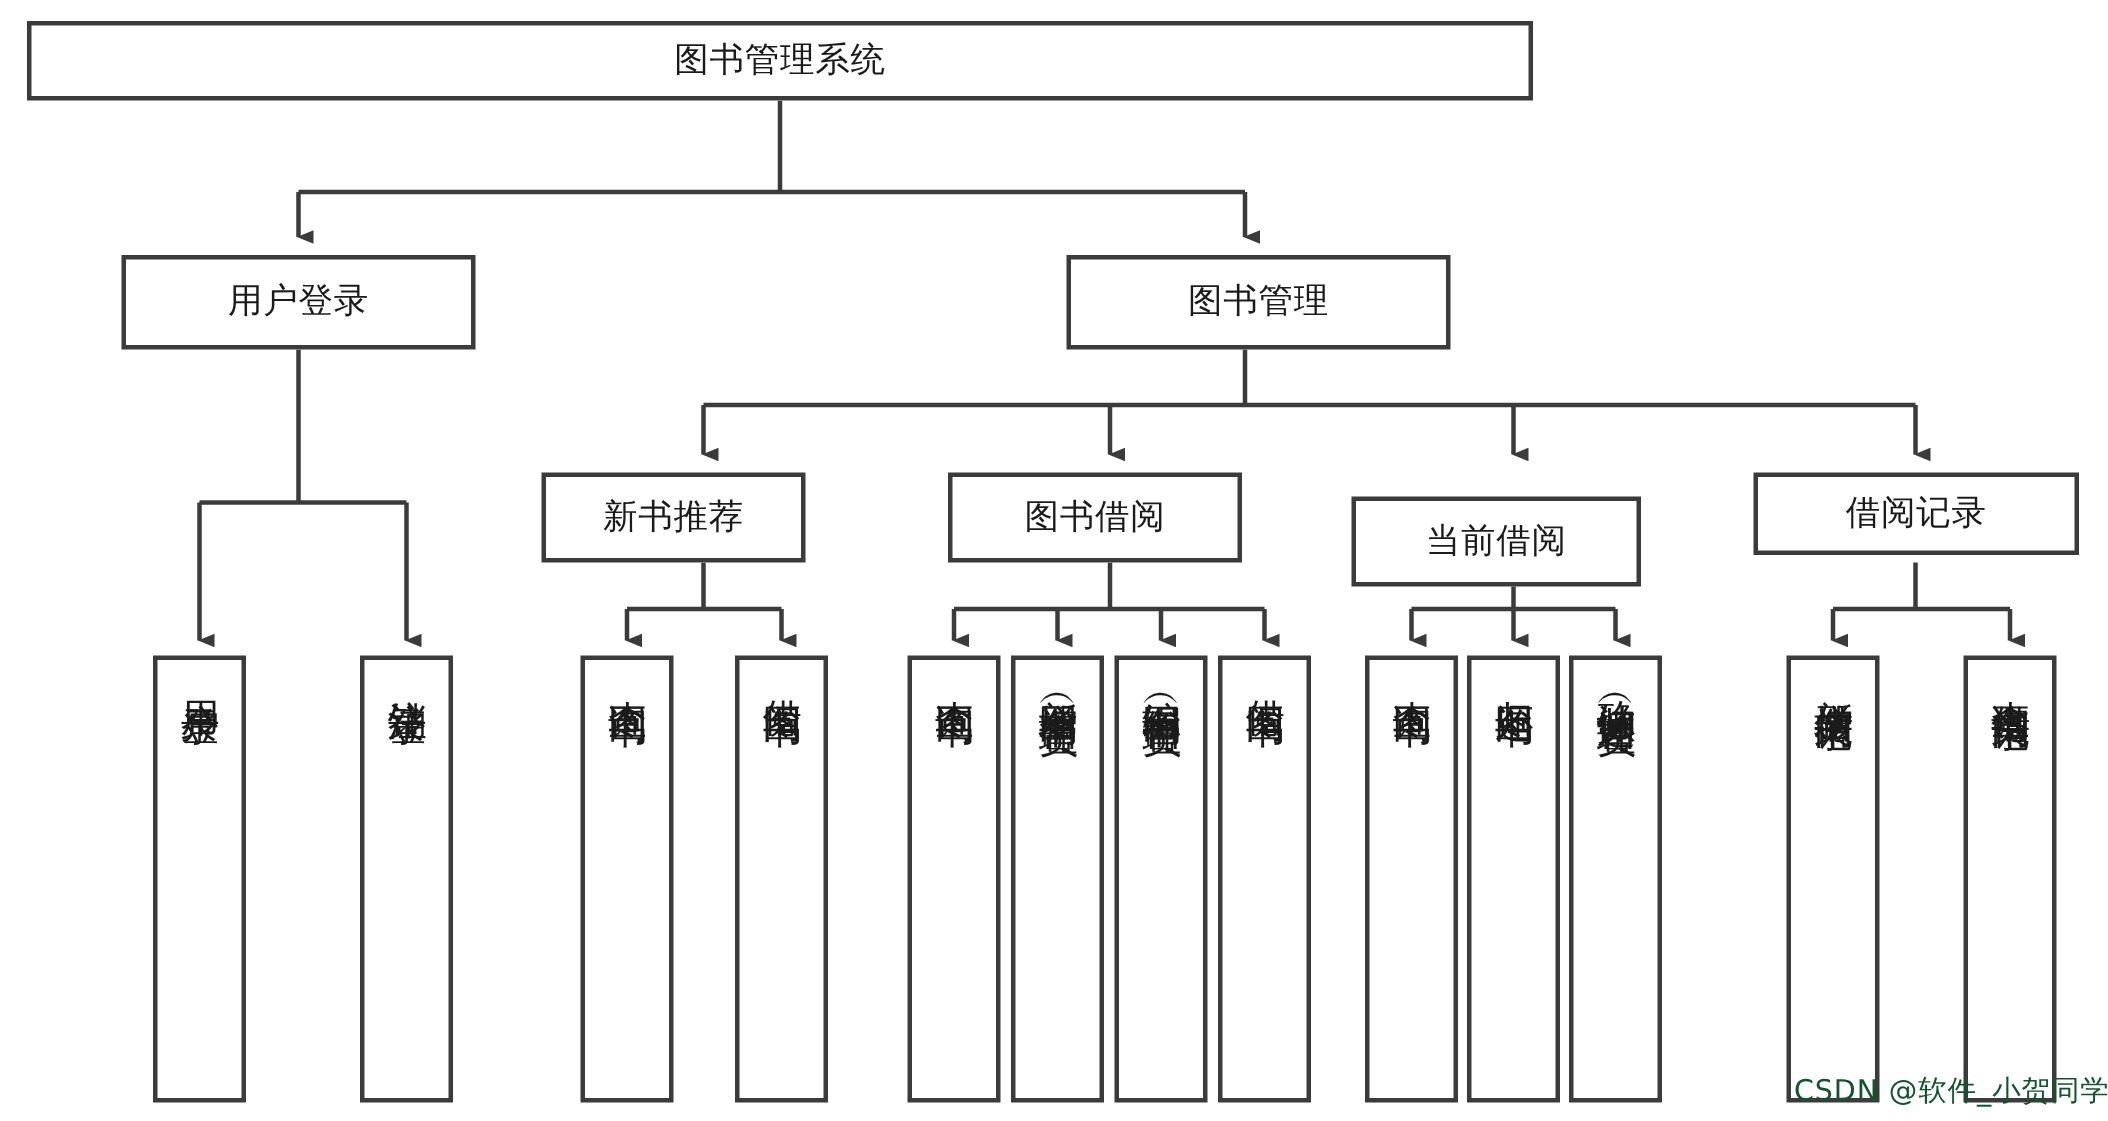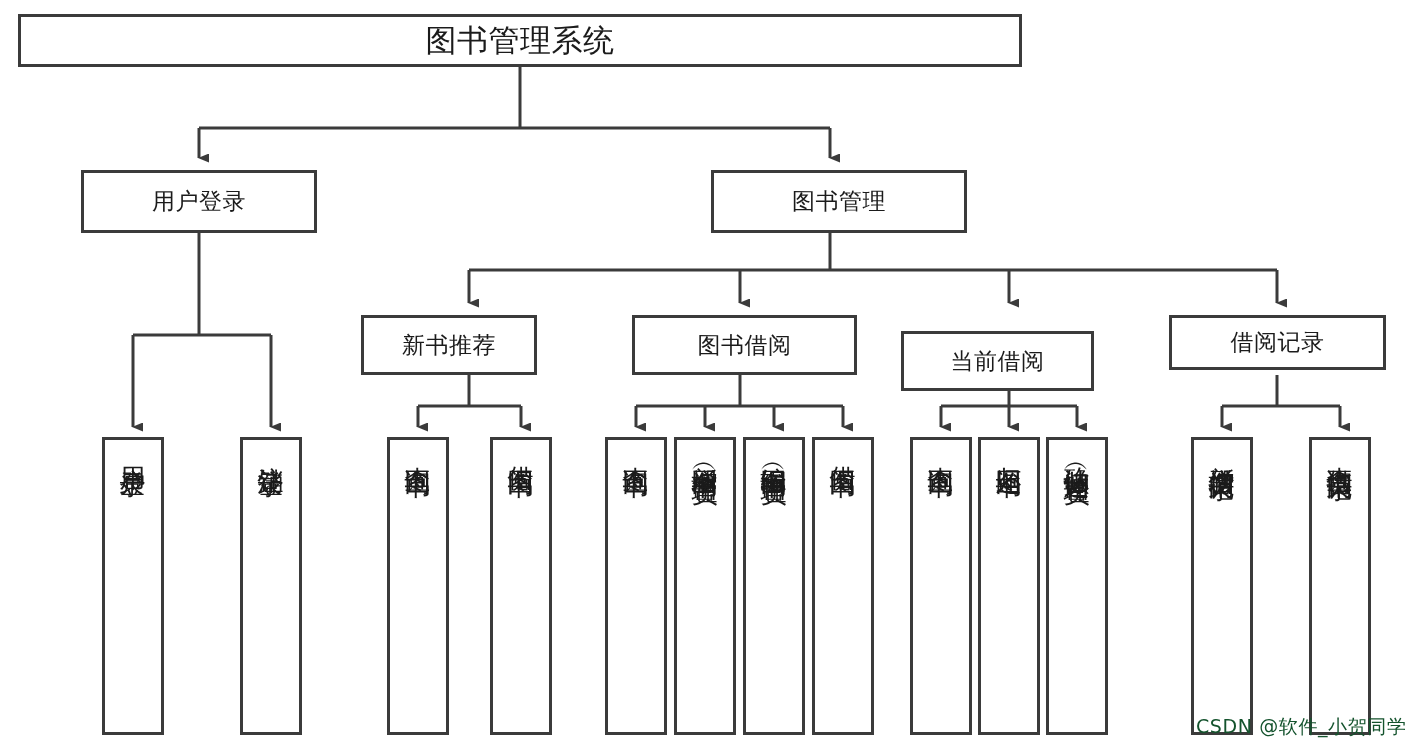--- a/index.html
+++ b/index.html
@@ -39,21 +39,21 @@
     display: block;
     text-align: center;
     line-height: 1.06;
     white-space: pre;
   }
   .node.horiz .label {
     font-size: 23px;
     letter-spacing: 0.5px;
   }
   .node.root .label {
-    font-size: 31px;
+    font-size: 23px;
   }
   .node.vert {
     align-items: flex-start;
     padding-top: 6px;
   }
   .node.vert .label {
     writing-mode: vertical-rl;
     text-orientation: upright;
     font-size: 26px;
     line-height: 1.0;
@@ -131,21 +131,21 @@
   <div class="node horiz" style="left:81px; top:170px; width:236px; height:63px;">
     <span class="label">用户登录</span>
   </div>
   <div class="node horiz" style="left:711px; top:170px; width:256px; height:63px;">
     <span class="label">图书管理</span>
   </div>
 
   <div class="node horiz" style="left:361px; top:315px; width:176px; height:60px;">
     <span class="label">新书推荐</span>
   </div>
-  <div class="node horiz" style="left:632px; top:315px; width:225px; height:60px;">
+  <div class="node horiz" style="left:632px; top:315px; width:196px; height:60px;">
     <span class="label">图书借阅</span>
   </div>
   <div class="node horiz" style="left:901px; top:315px; width:193px; height:60px;margin-top:16px;">
     <span class="label">当前借阅</span>
   </div>
   <div class="node horiz" style="left:1169px; top:315px; width:217px; height:55px;">
     <span class="label">借阅记录</span>
   </div>
 
   <div class="node vert" style="left:102px; top:437px; width:62px; height:298px;">

